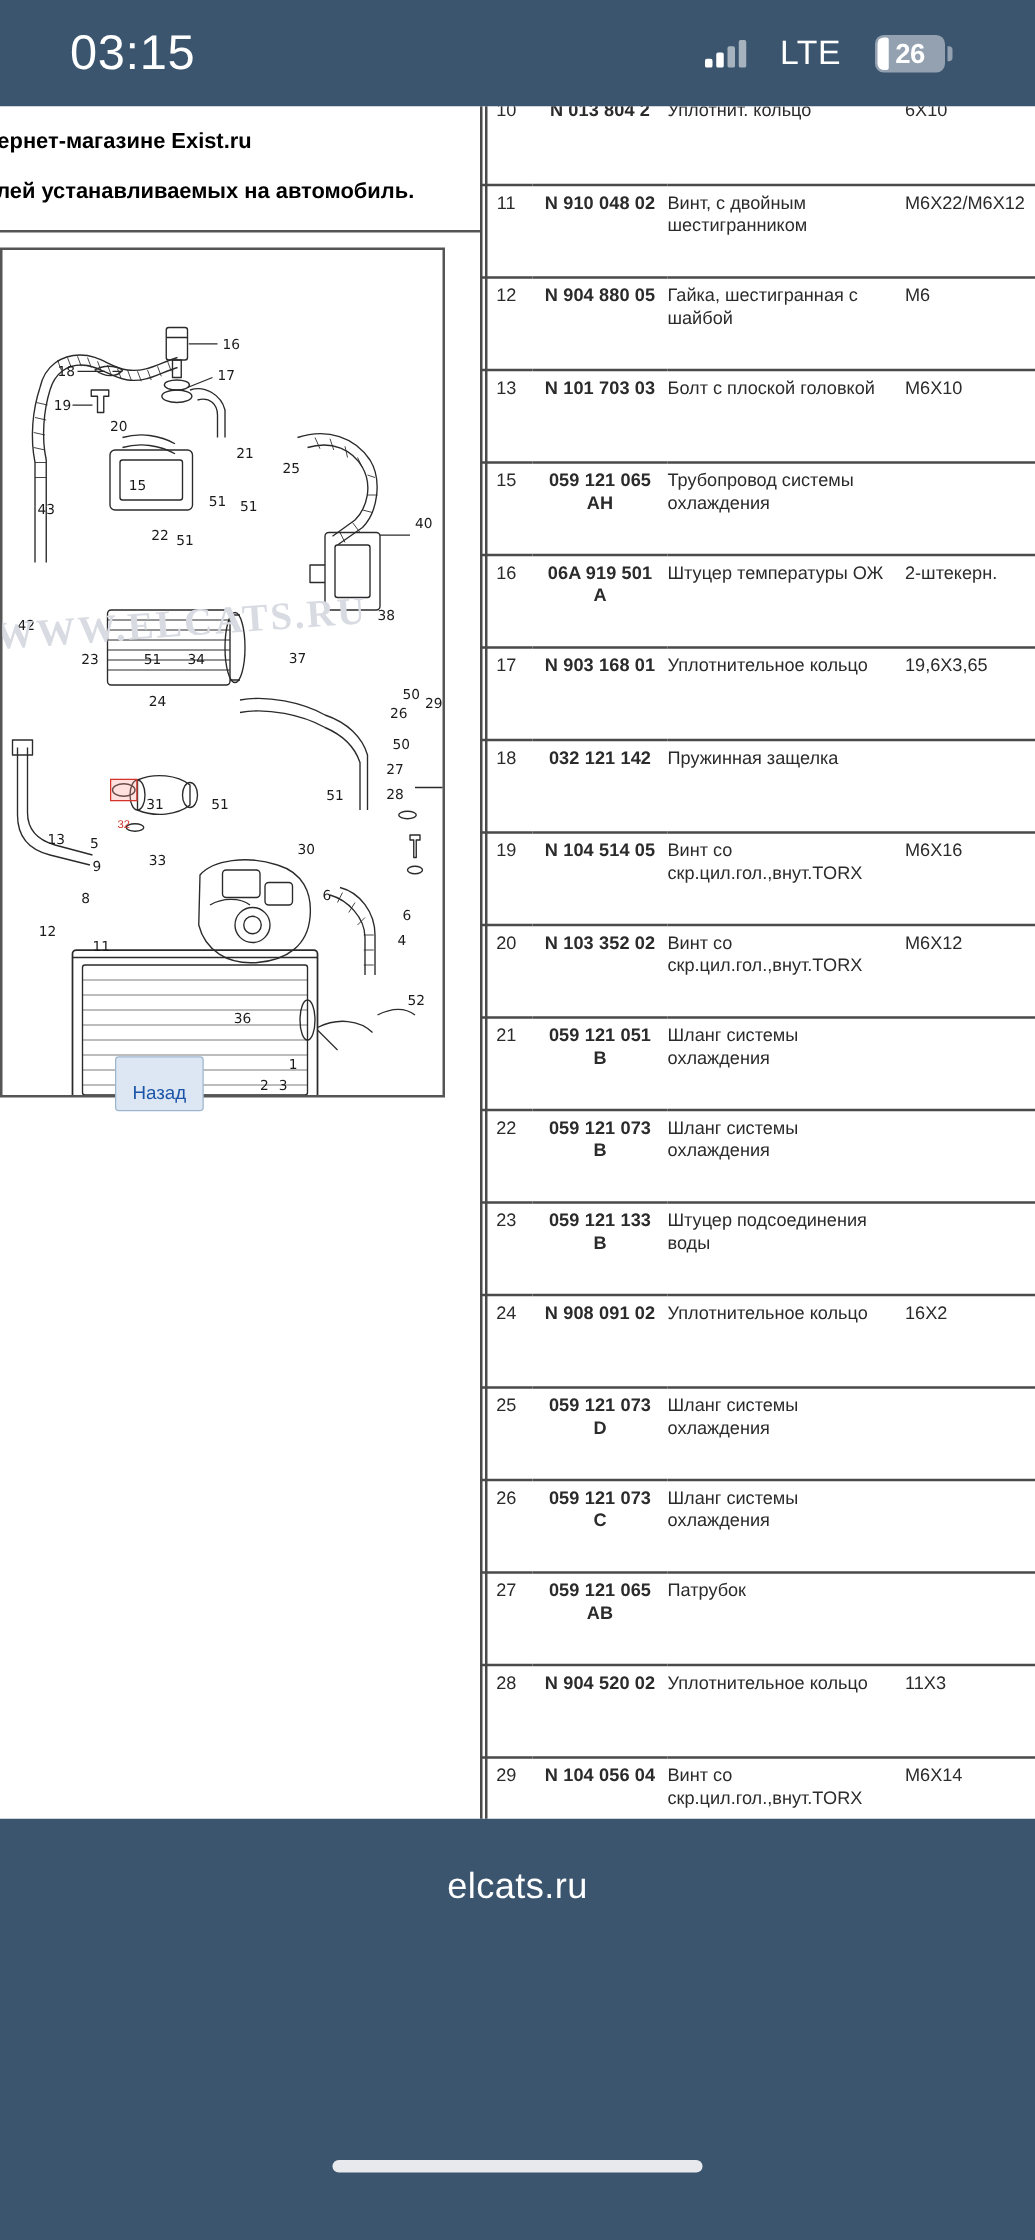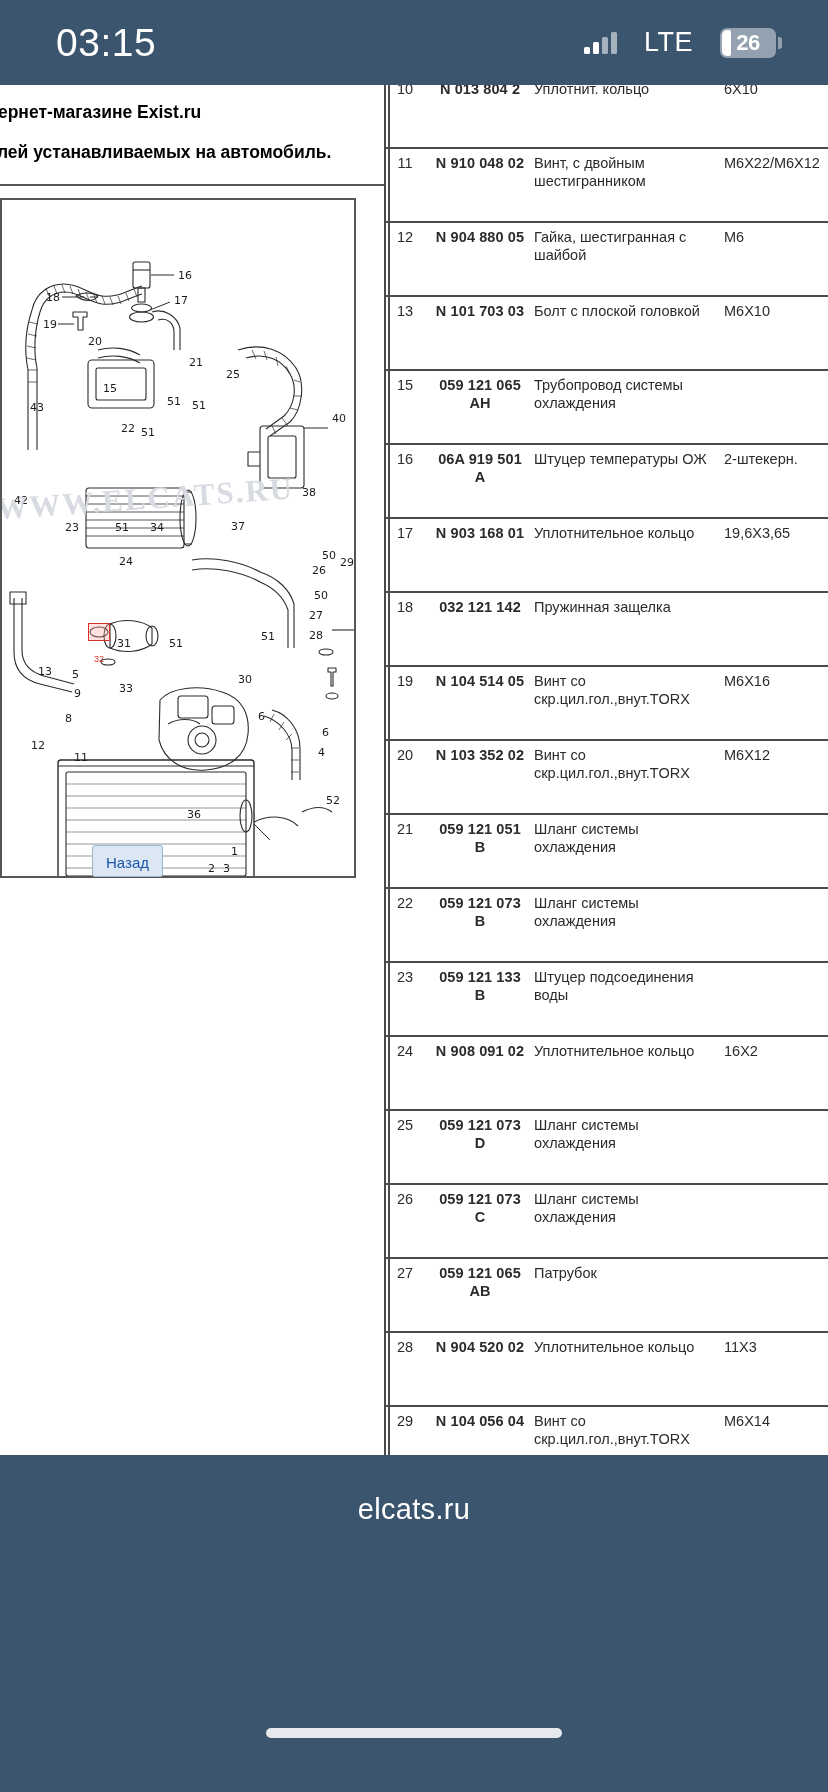--- a/index.html
+++ b/index.html
@@ -6,21 +6,21 @@
   html,body { width:828px; height:1792px; overflow:hidden; }
   body {
     font-family:"Liberation Sans", sans-serif;
     background:#ffffff;
   }
   
   .statusbar{
     position:absolute; left:0; top:0; width:828px; height:85px;
     background:#3b556f; color:#ffffff;
     display:flex; align-items:center; justify-content:space-between;
-    padding:0 52px 0 56px;
+    padding:0 72px 0 56px;
     z-index:30;
   }
   .clock{ font-size:39px; letter-spacing:.5px; font-weight:400; }
   .status-right{ display:flex; align-items:center; gap:27px; }
   .signal{ display:flex; align-items:flex-end; gap:3px; height:22px; }
   .signal i{ display:block; width:6px; background:#ffffff; border-radius:1.5px; }
   .signal i.b1{ height:7px; }
   .signal i.b2{ height:12px; }
   .signal i.b3{ height:17px; opacity:.55; }
   .signal i.b4{ height:22px; opacity:.55; }
@@ -64,21 +64,21 @@
   .fig-svg{ position:absolute; left:0; top:0; }
   .hl-box{
     position:absolute; left:86px; top:423px; width:22px; height:18px;
     border:1.5px solid #d4342b; background:rgba(255,160,150,.30);
   }
   .hl-box span{ font-size:9px; color:#d4342b; line-height:16px; display:block;
                 text-align:center;margin-top:27px; }
 
   .back-btn{
     position:absolute; left:120px; top:760px;
-    padding:8px 13px 5px 13px; background:#dce7f3; border:1px solid #9db6cf;
+    padding:20px 13px 5px 13px; background:#dce7f3; border:1px solid #9db6cf;
     border-radius:3px; color:#1b55a8; font-size:15px; cursor:pointer;
   }
 
   
   .tablecol{
     position:absolute; left:384px; top:-12px; width:460px;
   }
   table.parts{ border-collapse:collapse; width:460px; table-layout:fixed; }
   table.parts td{
     border-top:2px solid #4a4a4a;

